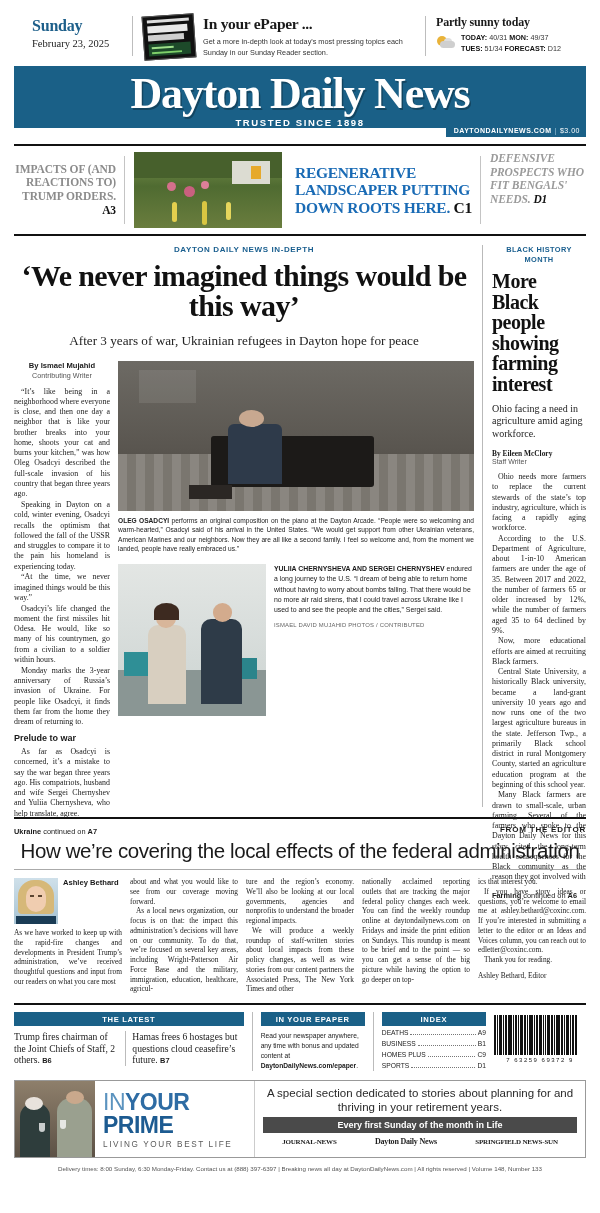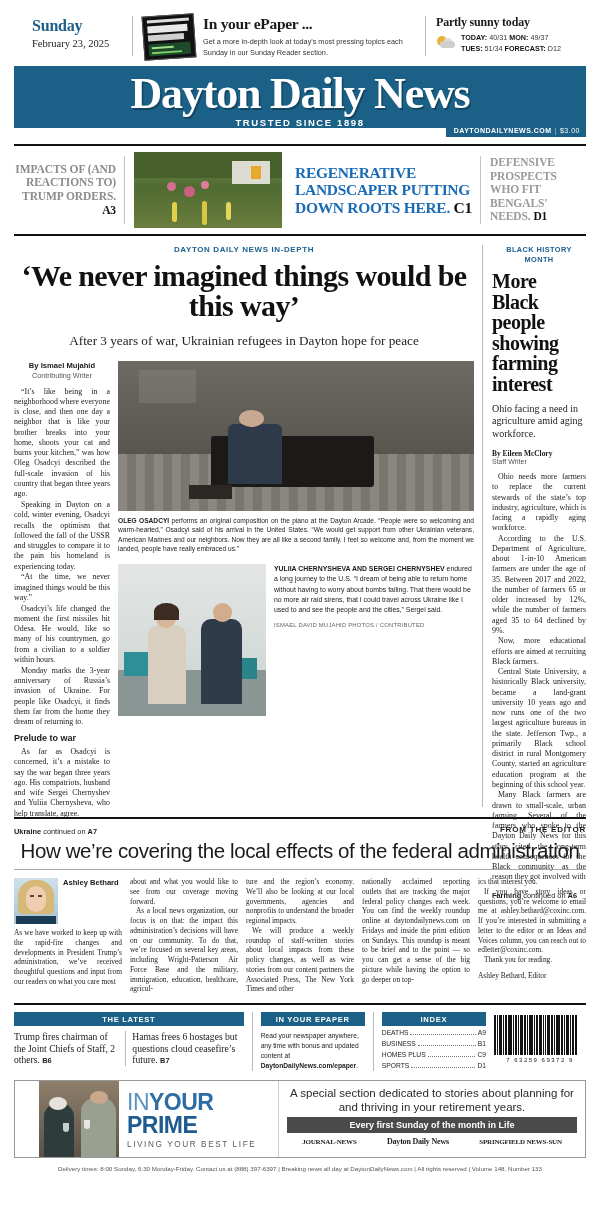--- a/index.html
+++ b/index.html
@@ -74,21 +74,21 @@
   .ref-photo .door { position:absolute; top:18%; right:14%; width:7%; height:18%; background:#e6a92c; }
   .ref-photo .f1 { position:absolute; top:40%; left:22%; width:9px; height:9px; border-radius:50%; background:#d4708c; }
   .ref-photo .f2 { position:absolute; top:45%; left:34%; width:11px; height:11px; border-radius:50%; background:#c9607f; }
   .ref-photo .f3 { position:absolute; top:38%; left:45%; width:8px; height:8px; border-radius:50%; background:#db7f99; }
   .ref-photo .y1 { position:absolute; bottom:8%; left:26%; width:5px; height:20px; border-radius:3px; background:#e3cf4e; }
   .ref-photo .y2 { position:absolute; bottom:4%; left:46%; width:5px; height:24px; border-radius:3px; background:#d9c642; }
   .ref-photo .y3 { position:absolute; bottom:10%; left:62%; width:5px; height:18px; border-radius:3px; background:#e6d65c; }
   .ref-b { flex:1; display:flex; align-items:center; padding-left:4px; }
   .ref-b-txt { font-family:"Liberation Serif", serif; font-weight:700; font-size:15.5px; line-height:1.1; color:#1a6bb5; letter-spacing:-0.3px; }
   .ref-b-txt .pg { color:#111; }
-  .ref-c { width:105px; display:flex; align-items:center; padding-left:9px; }
+  .ref-c { width:105px; display:flex; align-items:flex-start; padding-left:9px;font-style:italic; }
   .ref-c-txt { font-family:"Liberation Serif", serif; font-weight:700; font-size:11.5px; line-height:1.18; color:#9a9a9a; letter-spacing:-0.1px; }
   .ref-c-txt .pg { color:#111; }
 
   
   .main { display:flex; margin-top:9px; height:562px; }
   .main-left { flex:1; padding-right:8px; }
   .main-right { width:104px; border-left:1px solid #b9b9b9; padding-left:9px; }
 
   .kicker { font-family:"Liberation Sans", sans-serif; font-weight:700; font-size:8px; letter-spacing:0.6px; color:#1a5f8f; text-align:center; }
   .headline {
@@ -185,21 +185,21 @@
   .idx-name { white-space:nowrap; }
   .idx-dots { flex:1; border-bottom:1px dotted #777; margin:0 2px 2px; }
   .idx-pg { white-space:nowrap; }
   .bb-barcode { flex:1; display:flex; flex-direction:column; align-items:center; justify-content:flex-start; padding-top:3px; }
   .barcode { height:40px; width:92px; display:flex; align-items:stretch; }
   .barcode i { display:block; background:#111; margin-right:1px; }
   .bc-num { font-family:"Liberation Sans", sans-serif; font-size:6px; letter-spacing:1.5px; margin-top:2px; color:#222; }
   .divx { width:1px; background:#bbb; }
 
   
-  .ad { margin-top:9px; border:1px solid #999; height:78px; display:flex; overflow:hidden; background:#fff;padding-left:24px; }
+  .ad { margin-top:9px; border:1px solid #999; height:78px; display:flex; overflow:hidden; background:#fff; }
   .ad-photo { width:80px; position:relative; overflow:hidden; background:#6c6052; }
   .ap-bg { position:absolute; inset:0; background:linear-gradient(180deg,#8e7f6b 0%,#5c5145 100%); }
   .ap-p1 { position:absolute; bottom:0; left:6%; width:38%; height:72%; background:#2e3d3c; border-radius:14px 14px 0 0; }
   .ap-h1 { position:absolute; bottom:62%; left:13%; width:22%; height:17%; border-radius:50%; background:#e8e2dc; }
   .ap-p2 { position:absolute; bottom:0; right:4%; width:44%; height:78%; background:#9aa08f; border-radius:14px 14px 0 0; }
   .ap-h2 { position:absolute; bottom:70%; right:14%; width:22%; height:17%; border-radius:50%; background:#c9a88c; }
   .ap-g1 { position:absolute; bottom:34%; left:30%; width:6px; height:9px; background:rgba(255,255,255,0.75); border-radius:0 0 4px 4px; }
   .ap-g2 { position:absolute; bottom:38%; right:36%; width:6px; height:9px; background:rgba(255,255,255,0.75); border-radius:0 0 4px 4px; }
   .ad-logo { width:160px; padding:6px 8px 4px; display:flex; flex-direction:column; justify-content:center; border-right:1px solid #ccc; }
   .ad-l1 { font-family:"Liberation Sans", sans-serif; font-weight:700; font-size:23px; letter-spacing:-0.5px; line-height:0.95; color:#2e6ca4; }

